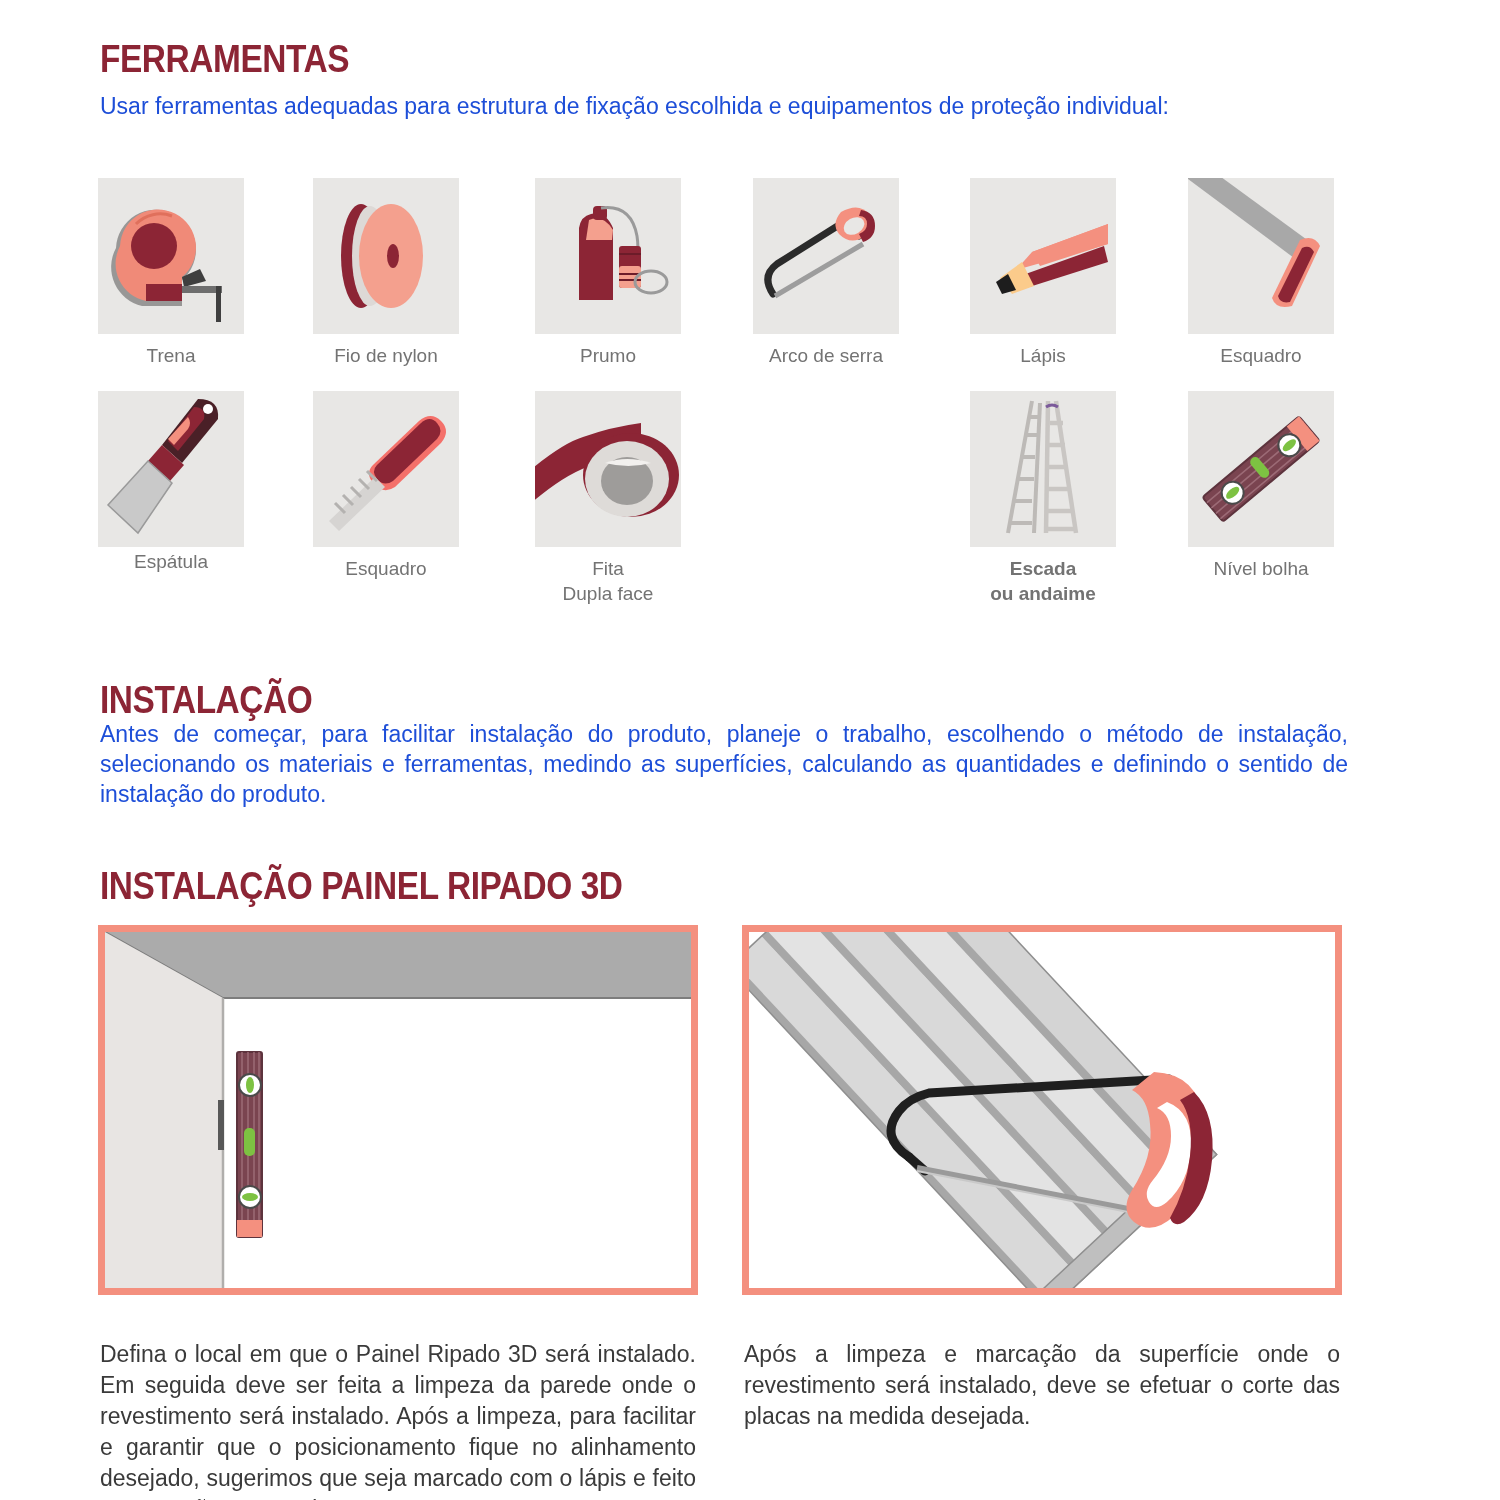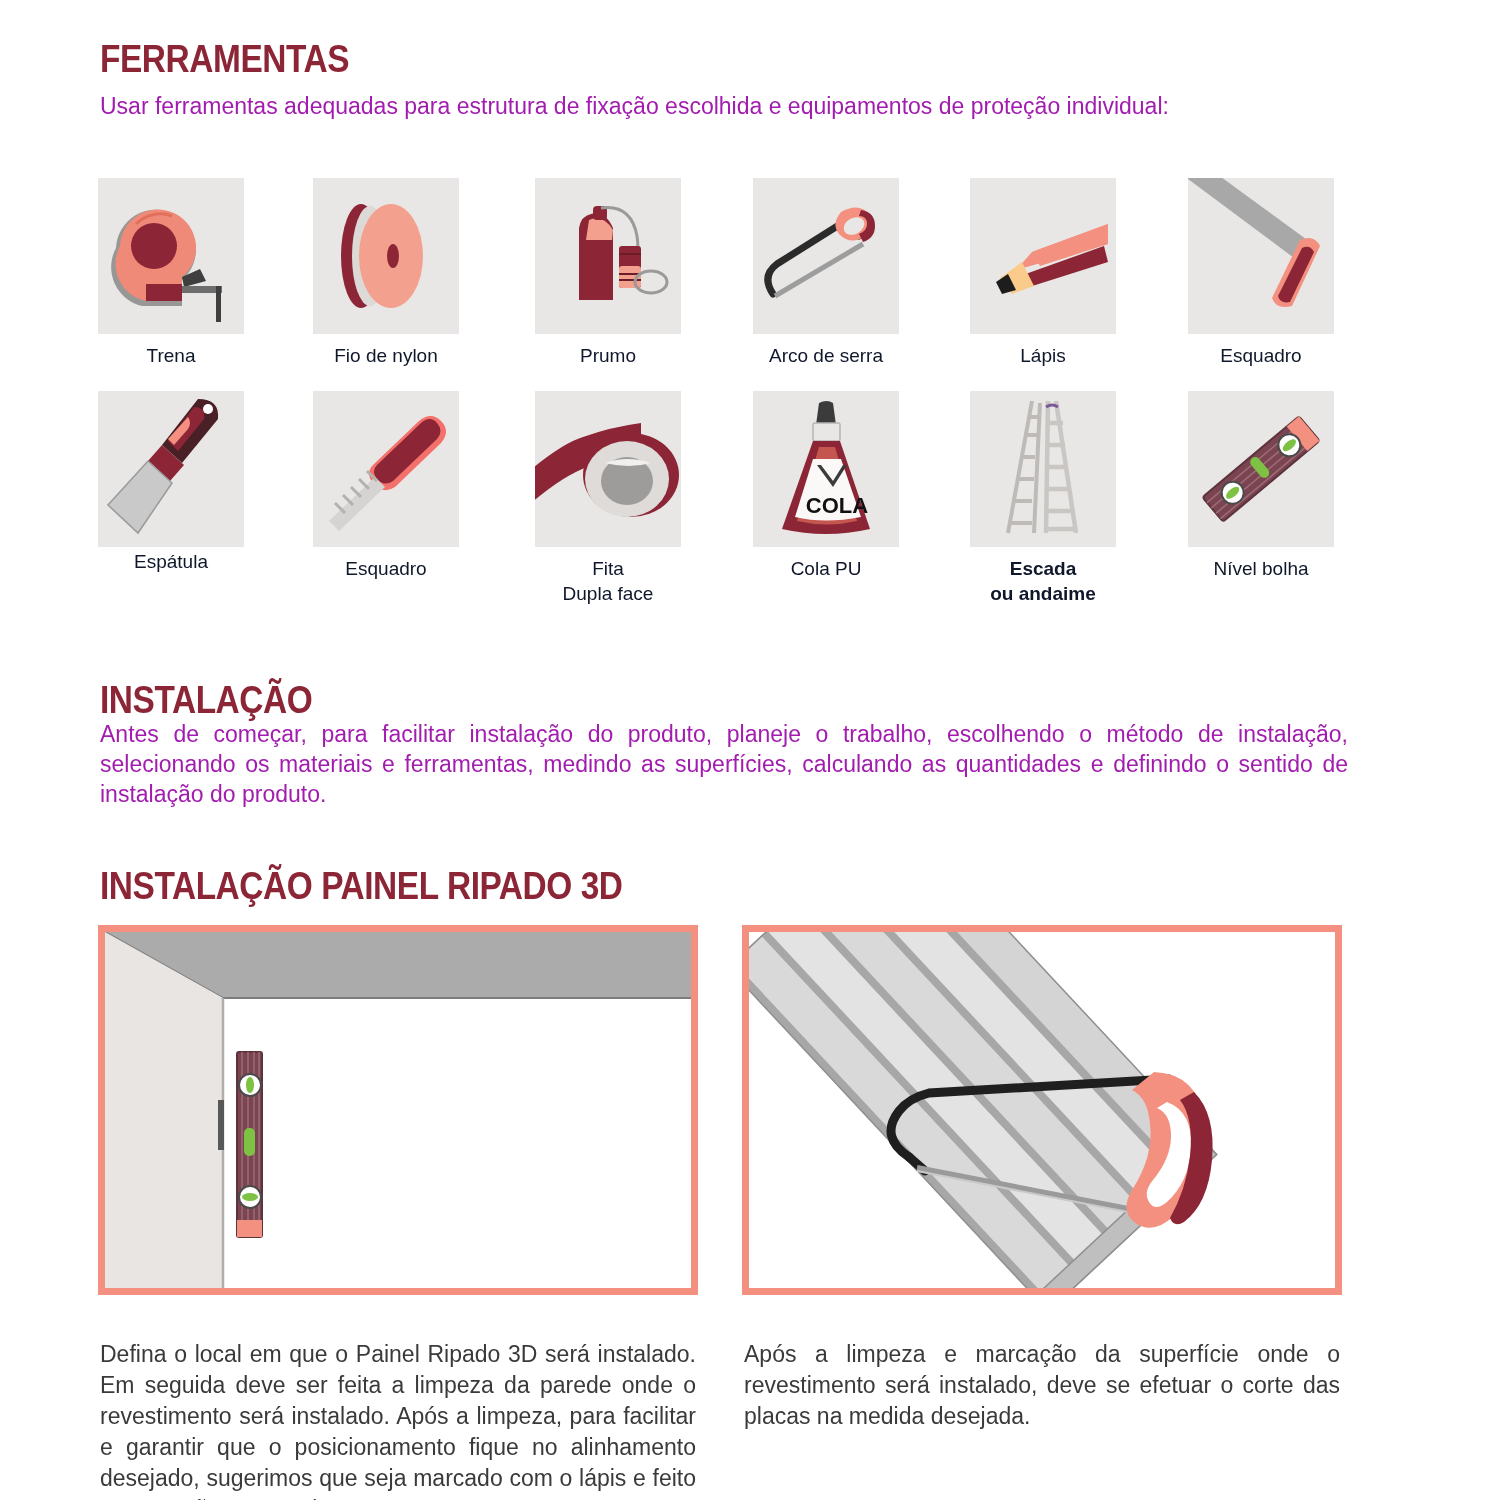--- a/index.html
+++ b/index.html
@@ -36,21 +36,21 @@
     position: absolute; left: 100px; top: 653px;
     font-size: 38px; line-height: 44px;
   }
   #h-instalacao-painel {
     position: absolute; left: 100px; top: 839px;
     font-size: 38px; line-height: 44px;
   }
 
   
   .body-text {
-    color: #a21caf;
+    color: #1d4ed8;
     font-size: 23px;
     line-height: 31px;
     font-weight: 400;
   }
   #p-ferramentas {
     position: absolute; left: 100px; top: 68px;
     width: 1200px;
   }
   #p-instalacao {
     position: absolute; left: 100px; top: 705px;
@@ -75,21 +75,21 @@
   .tool-tile {
     width: 146px; height: 156px;
     background: #e8e7e5;
     position: relative;
     overflow: hidden;
   }
   .tool-label {
     margin-top: 9px;
     font-size: 19px;
     line-height: 25px;
-    color: #0f172a;
+    color: #737373;
     white-space: pre-line;
   }
   .tool-label.raised { margin-top: 2px; }
 
   
   .img-panel {
     position: absolute;
     border: 7px solid #F4907F;
     background: #fff;
     overflow: hidden;
@@ -240,34 +240,20 @@
             <ellipse cx="96" cy="84" rx="48" ry="42" fill="#8C2535"></ellipse>
             <ellipse cx="92" cy="88" rx="42" ry="38" fill="#dedbd8"></ellipse>
             <ellipse cx="92" cy="90" rx="26" ry="24" fill="#9e9c9a"></ellipse>
             <path d="M70 72 q22 -8 46 0 q-22 6 -46 0 z" fill="#f2f0ee"></path>
           </svg>
         </div>
         <div class="tool-label">Fita
 Dupla face</div>
       </div>
 
-      <div class="tool-cell" style="left:655px;">
-        <div class="tool-tile">
-          <svg width="146" height="156" viewBox="0 0 146 156">
-            <path d="M66 12 q8 -4 14 0 l3 22 l-20 0 z" fill="#3b3b3b"></path>
-            <rect x="60" y="32" width="27" height="18" rx="2" fill="#e9e7e5" stroke="#b6b4b2" stroke-width="1.5"></rect>
-            <path d="M60 50 l27 0 l30 88 q-44 10 -88 0 z" fill="#8C2535"></path>
-            <path d="M66 56 l16 0 l22 74 q-30 7 -60 0 z" fill="#C4564F"></path>
-            <path d="M60 68 l28 0 l20 58 q-36 7 -66 0 z" fill="#fbf9f7"></path>
-            <path d="M64 74 l16 22 l14 -22 l-4 0 l-10 16 l-12 -16 z" fill="#3b3b3b"></path>
-            <text x="84" y="122" font-family="'Liberation Sans',sans-serif" font-size="22" font-weight="700" fill="#111" text-anchor="middle">COLA</text>
-          </svg>
-        </div>
-        <div class="tool-label">Cola PU</div>
-      </div>
 
       <div class="tool-cell" style="left:872px;font-weight:bold;">
         <div class="tool-tile">
           <svg width="146" height="156" viewBox="0 0 146 156">
             <g stroke="#bdbab7" stroke-width="4" fill="none">
               <path d="M62 10 l-24 132"></path>
               <path d="M70 12 l-6 130"></path>
               <path d="M44 110 h18 M48 88 h16 M52 66 h13 M56 44 h11 M59 26 h9 M40 132 h22"></path>
             </g>
             <g stroke="#c9c6c3" stroke-width="4.5" fill="none">

